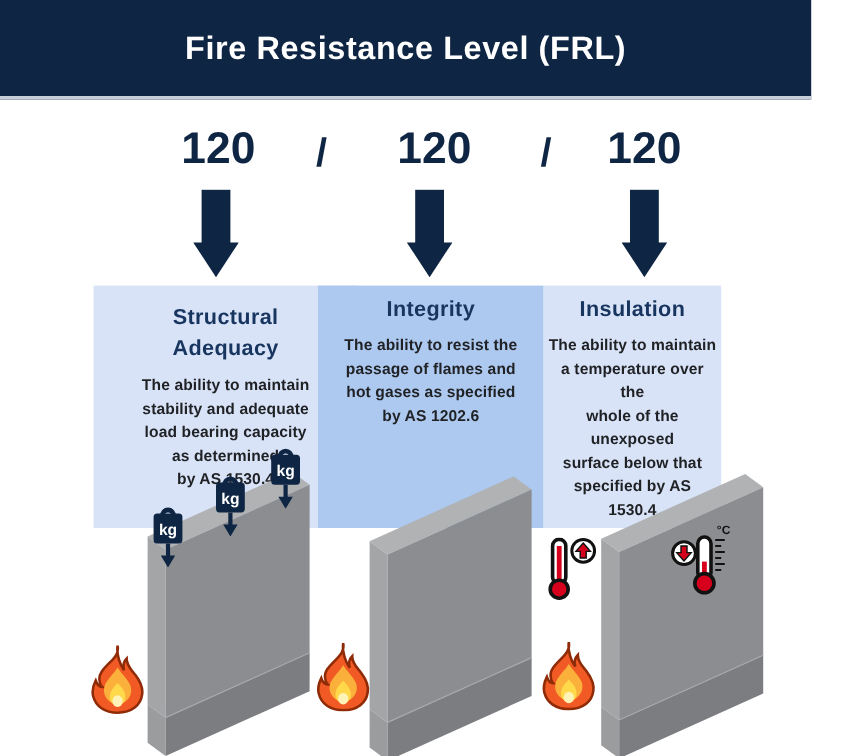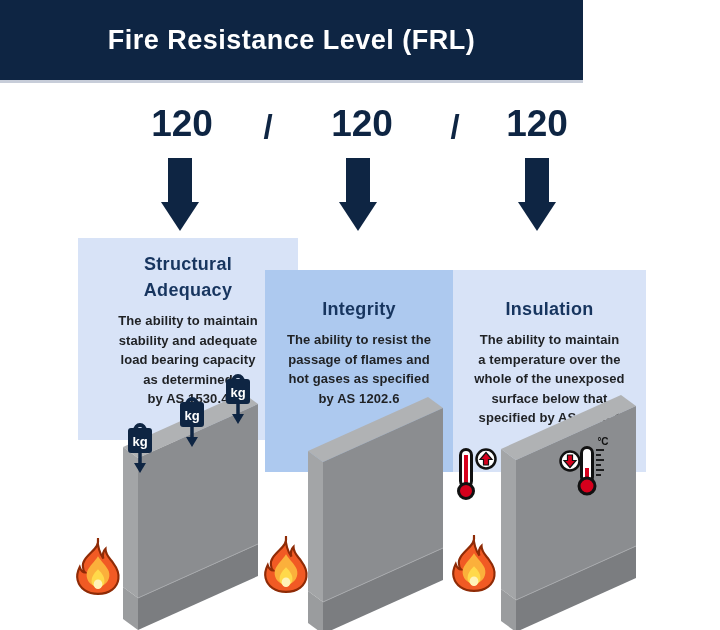--- a/index.html
+++ b/index.html
@@ -2,21 +2,21 @@
 <html><head>
 <meta charset="utf-8">
 <style>
   html,body{margin:0;padding:0;background:#fff;}
   .stage{
     position:relative;width:720px;height:630px;background:#ffffff;
     font-family:"Liberation Sans",sans-serif;overflow:hidden;
   }
   
   .header{
-    position:absolute;left:0;top:0;width:583px;height:83px;
+    position:absolute;left:0;top:0;width:676px;height:83px;
     background:#0e2543;border-bottom:3px solid #c7cdd9;
     display:flex;align-items:center;justify-content:center;box-sizing:border-box;
   }
   .header h1{
     margin:0;color:#ffffff;font-size:27px;font-weight:bold;letter-spacing:.5px;
   }
   
   .rating-num,.rating-sep{
     position:absolute;top:104px;transform:translateX(-50%);
     color:#0e2543;font-weight:bold;font-size:37px;line-height:40px;white-space:nowrap;text-align:center;
@@ -25,21 +25,21 @@
   
   .arrow{position:absolute;top:158px;width:38px;height:73px;}
   
   .col{
     position:absolute;top:238px;height:202px;box-sizing:border-box;
     text-align:center;z-index:1;
   }
   .col-light{background:#d8e3f7;}
   .col-mid{background:#adc9ef;}
   .col.tall-title{padding-top:13px;}
-  .col.short-title{padding-top:26px;margin-top:32px;}
+  .col.short-title{padding-top:6px;}
   .col h2{
     margin:0;color:#17355f;font-size:18px;line-height:26px;font-weight:bold;
     white-space:pre-line;letter-spacing:.3px;
   }
   .col p{
     margin:8px 4px 0 4px;color:#1f2124;font-size:13px;line-height:19.5px;
     font-weight:bold;white-space:pre-line;letter-spacing:.1px;
   }
   .wall{position:absolute;z-index:2;}
   .deco{position:absolute;z-index:3;}
@@ -81,21 +81,21 @@
 as determined
 by AS 1530.4</p>
   </div>
   <div class="col col-mid short-title" style="left:265px;width:188px">
     <h2>Integrity</h2>
     <p>The ability to resist the
 passage of flames and
 hot gases as specified
 by AS 1202.6</p>
   </div>
-  <div class="col col-light short-title" style="left:453px;width:193px">
+  <div class="col col-light short-title" style="left:453px;width:148px">
     <h2>Insulation</h2>
     <p>The ability to maintain
 a temperature over the
 whole of the unexposed
 surface below that
 specified by AS 1530.4</p>
   </div>
 
   <svg class="wall" style="left:116px;top:388px" width="150" height="245" viewBox="0 0 150 245">
     <polygon points="7,59 127,5 142,16 22,70" fill="#b0b2b4"></polygon>

